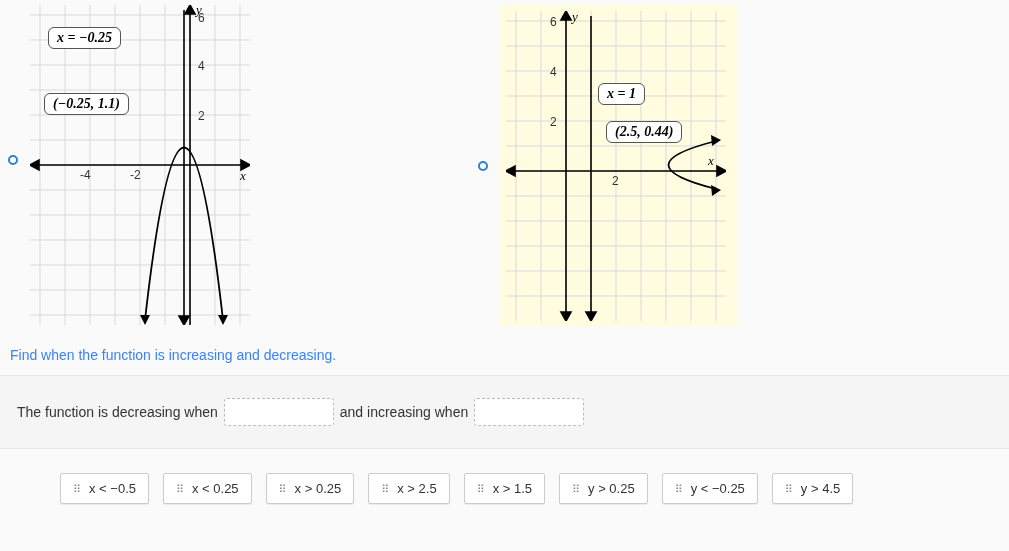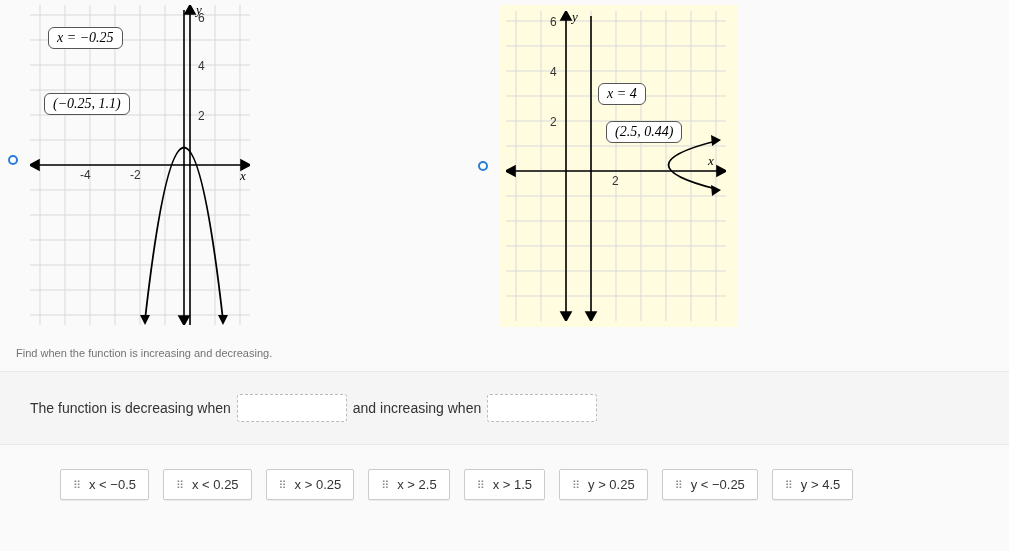--- a/index.html
+++ b/index.html
@@ -20,29 +20,29 @@
   .graph-box {
     position: relative;
   }
   .graph-box svg { display: block; }
   .highlight-bg {
     background: #fffce0;
     padding: 6px 12px 6px 6px;
     border-radius: 2px;
   }
   .prompt {
-    padding: 10px 10px 12px 16px;
-    font-size: 11px;
-    color: #737373;
+    padding: 10px 10px 12px 10px;
+    font-size: 14px;
+    color: #3b82f6;
   }
   .sentence-row {
     background: #f5f5f5;
     border-top: 1px solid #e8e8e8;
     border-bottom: 1px solid #e8e8e8;
-    padding: 22px 30px;
+    padding: 22px 17px;
     display: flex;
     align-items: center;
     gap: 6px;
     font-size: 14px;
     color: #333;
   }
   .drop-target {
     display: inline-block;
     width: 110px;
     height: 28px;
@@ -86,20 +86,21 @@
   .label-callout {
     position: absolute;
     background: #fff;
     border: 1.5px solid #555;
     border-radius: 6px;
     padding: 2px 8px;
     font-family: 'Times New Roman', serif;
     font-style: italic;
     font-size: 14px;
     white-space: nowrap;
+    font-weight: bold;
   }
   .tick-label {
     position: absolute;
     font-family: Arial, sans-serif;
     font-size: 12px;
     color: #333;
   }
   .axis-name {
     position: absolute;
     font-family: 'Times New Roman', serif;
@@ -213,21 +214,21 @@
         <path d="M 210,130 Q 115,154 210,178" fill="none" stroke="#000" stroke-width="1.8"></path>
         <polygon points="215,129 205,124 206,135" fill="#000"></polygon>
         <polygon points="215,179 205,174 206,185" fill="#000"></polygon>
       </svg>
       <span class="tick-label" style="left:44px;top:4px;">6</span>
       <span class="tick-label" style="left:44px;top:54px;">4</span>
       <span class="tick-label" style="left:44px;top:104px;">2</span>
       <span class="tick-label" style="left:106px;top:163px;">2</span>
       <span class="axis-name" style="left:66px;top:-2px;">y</span>
       <span class="axis-name" style="left:202px;top:142px;">x</span>
-      <div class="label-callout" style="left:92px;top:72px;">x = 4</div>
+      <div class="label-callout" style="left:92px;top:72px;">x = 1</div>
       <div class="label-callout" style="left:100px;top:110px;">(2.5, 0.44)</div>
       <div class="reset-dot" style="left:-28px;top:150px;"></div>
     </div>
   </div>
 </div>
 
 <div class="prompt">Find when the function is increasing and decreasing.</div>
 
 <div class="sentence-row">
   <span>The function is decreasing when</span>

